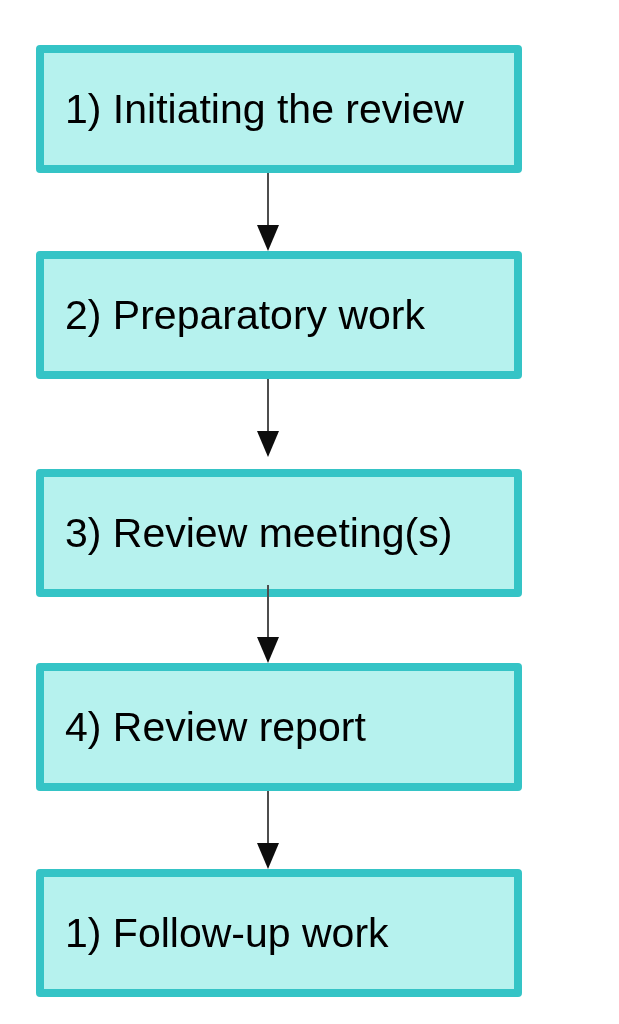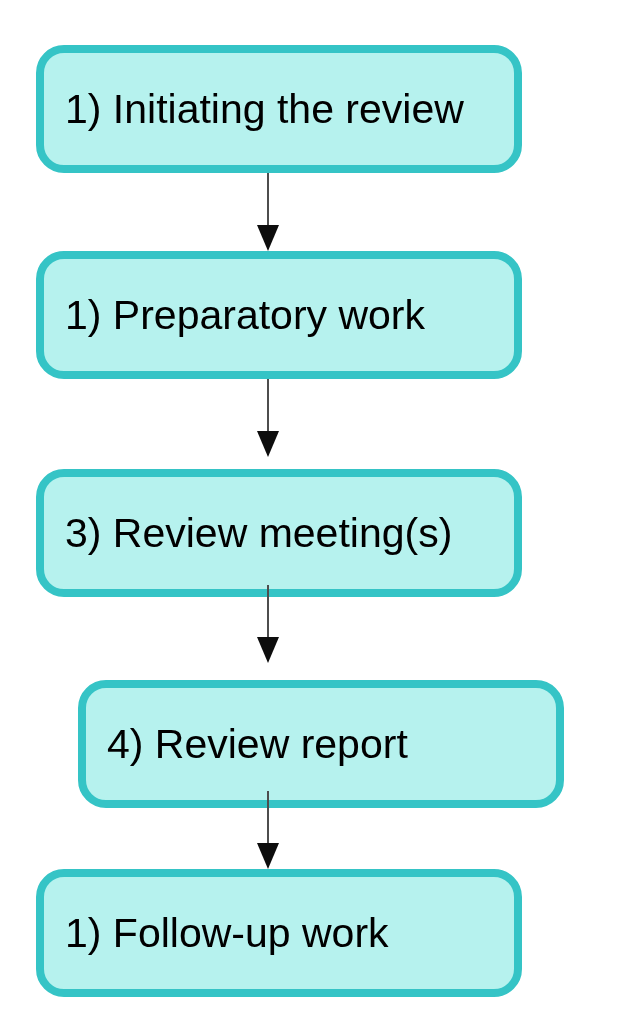--- a/index.html
+++ b/index.html
@@ -16,36 +16,36 @@
     overflow: hidden;
   }
   .flow-node {
     position: absolute;
     left: 36px;
     width: 486px;
     height: 128px;
     box-sizing: border-box;
     background: var(--node-fill, #b6f2ee);
     border: 8px solid var(--node-border, #35c4c6);
-    border-radius: 28px;
+    border-radius: 4px;
     display: flex;
     align-items: center;
     padding-left: 21px;
   }
   .node-label {
     font-size: 41px;
     line-height: 1;
     color: var(--text, #000000);
     letter-spacing: 0px;
     white-space: nowrap;
   }
   .node-1 { top: 45px; }
   .node-2 { top: 251px; }
   .node-3 { top: 469px; text-align: center; }
-  .node-4 { top: 680px; margin-left: 42px; }
+  .node-4 { top: 663px; }
   .node-5 { top: 869px; }
 
   .flow-arrow {
     position: absolute;
     left: 257px;
     width: 22px;
     height: 78px;
     display: flex;
     flex-direction: column;
     align-items: center;
@@ -76,21 +76,21 @@
   <div class="flow-node node-1">
     <span class="node-label">1) Initiating the review</span>
   </div>
 
   <div class="flow-arrow arrow-1">
     <div class="arrow-line"></div>
     <div class="arrow-head"></div>
   </div>
 
   <div class="flow-node node-2">
-    <span class="node-label">1) Preparatory work</span>
+    <span class="node-label">2) Preparatory work</span>
   </div>
 
   <div class="flow-arrow arrow-2">
     <div class="arrow-line"></div>
     <div class="arrow-head"></div>
   </div>
 
   <div class="flow-node node-3">
     <span class="node-label">3) Review meeting(s)</span>
   </div>

